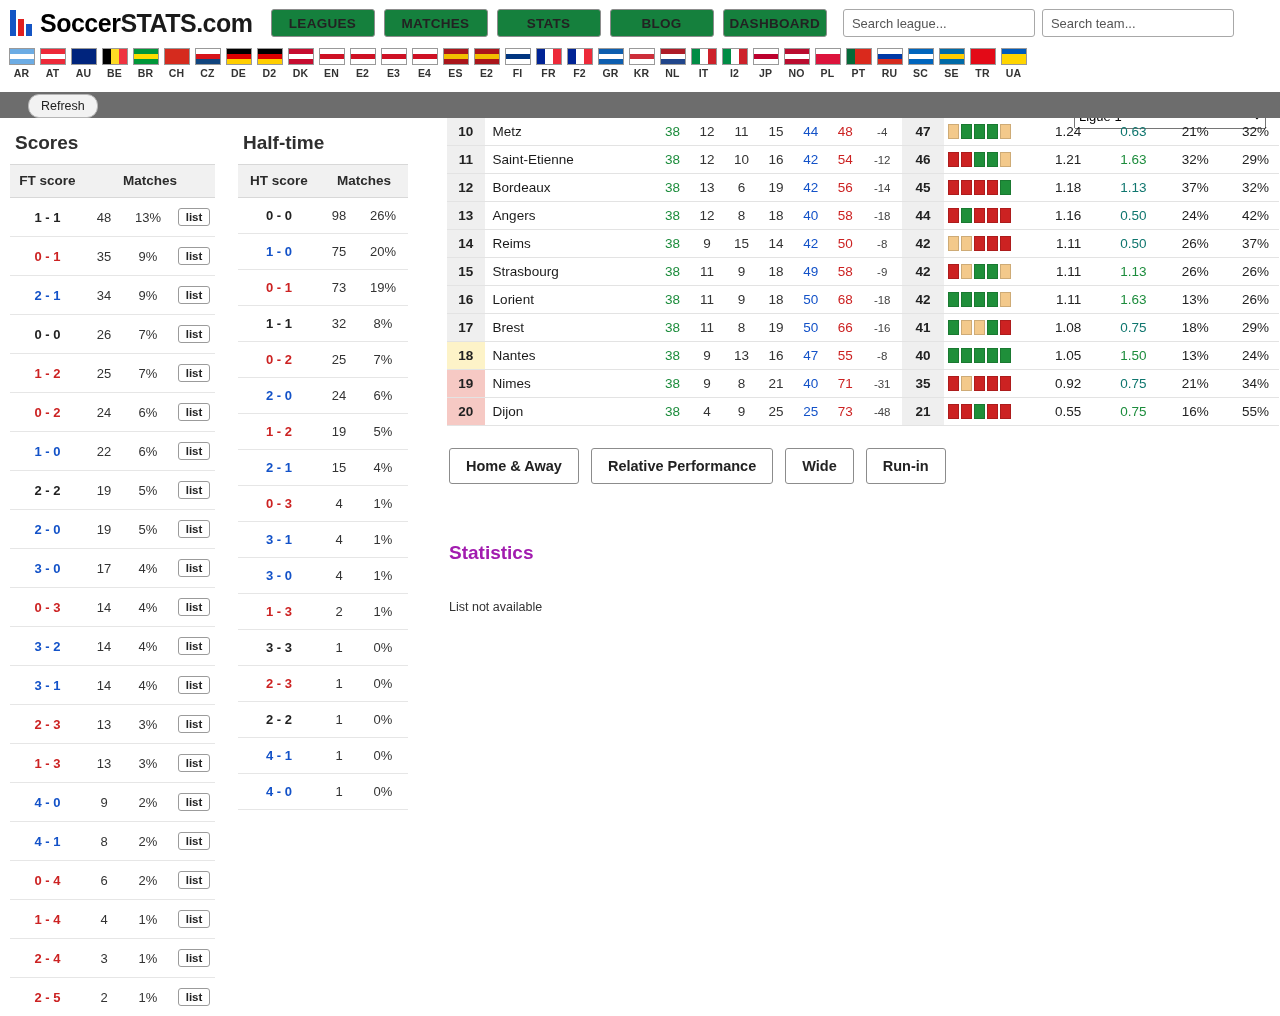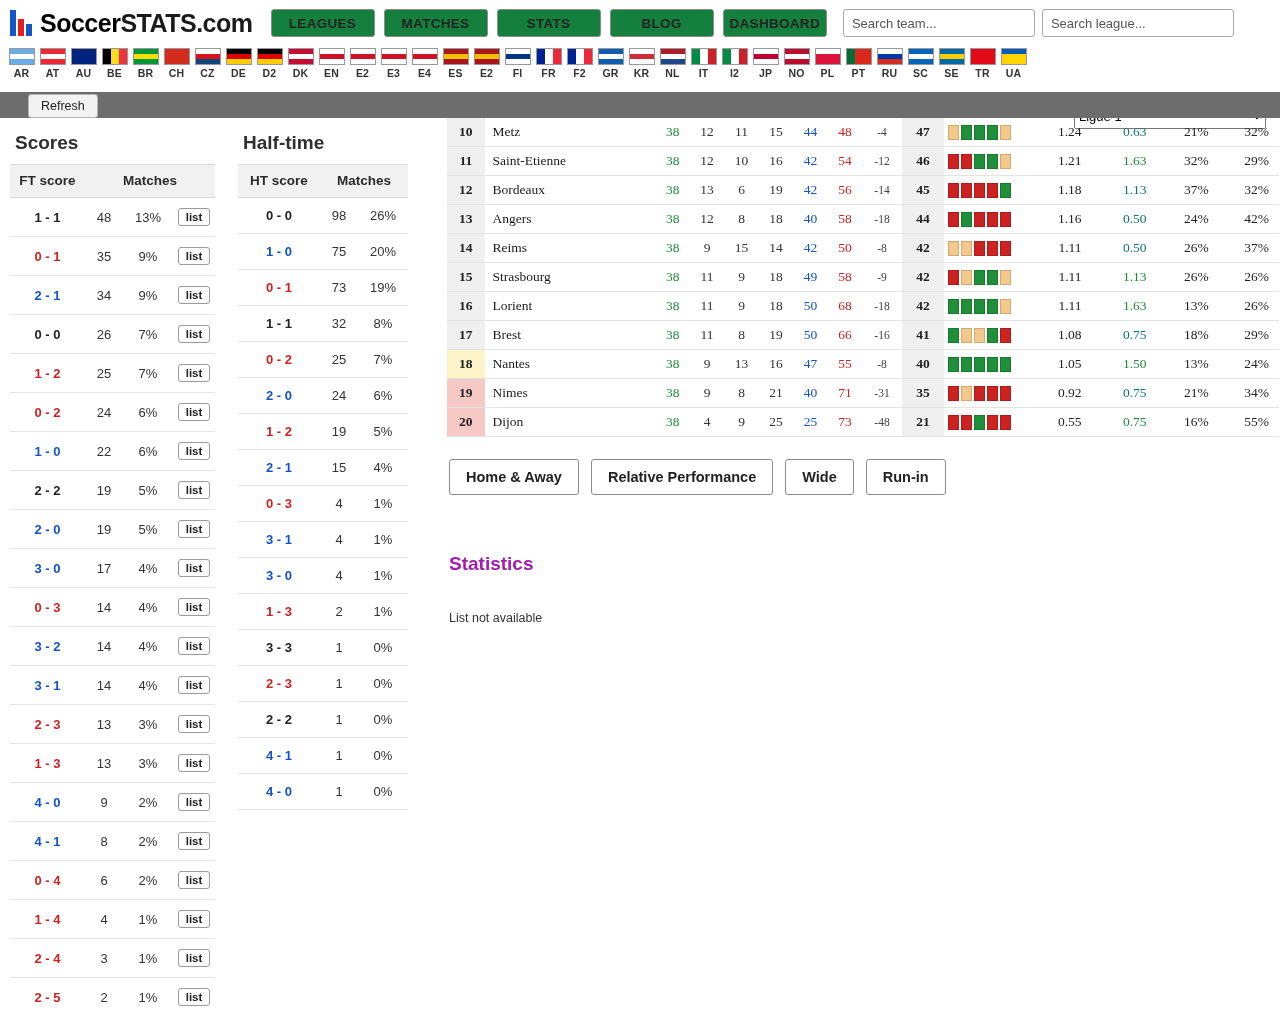--- a/index.html
+++ b/index.html
@@ -111,21 +111,21 @@
     left: 210px; top: 5px;
     color: #7c7c7c;
     font-size: 12px;
     white-space: nowrap;
   }
   .refresh-btn {
     position: absolute;
     left: 28px; top: 2px;
     background: #f2f2f2;
     border: 1px solid #b5b5b5;
-    border-radius: 3px;
+    border-radius: 11px;
     padding: 4px 12px;
     font-size: 12.5px;
     color: #222;
     cursor: pointer;
   }
 
   
   .content { position: relative; }
 
   .col-scores { position: absolute; left: 10px; top: 0; width: 205px; }
@@ -174,21 +174,20 @@
     padding: 2px 7px;
     cursor: pointer;
     color: #222;
   }
 
   
   table.league {
     border-collapse: collapse;
     width: 832px;
     font-size: 13.5px;
-    font-family: Liberation Serif, serif;
   }
   table.league td {
     padding: 6px 4px;
     border-bottom: 1px solid #e3e3e3;
     white-space: nowrap;
   }
   .c-pos { width: 34px; text-align: center; font-weight: bold; background: #efefef; }
   .c-pos.hl-y { background: #fdf3c8; }
   .c-pos.hl-r { background: #f6c9c4; }
   .c-team { width: 182px; padding-left: 8px !important; color: #1a1a1a; }
@@ -244,22 +243,22 @@
           <i></i>
           <i></i>
         </div>
       <div class="logo-text"><span class="soccer">Soccer</span><span class="stats">STATS</span><span class="dotcom">.com</span></div>
     </div>
     <button class="navbtn">LEAGUES</button>
     <button class="navbtn">MATCHES</button>
     <button class="navbtn">STATS</button>
     <button class="navbtn">BLOG</button>
     <button class="navbtn">DASHBOARD</button>
+    <input class="searchbox" type="text" placeholder="Search league..." style="">
     <input class="searchbox" type="text" placeholder="Search team..." style="">
-    <input class="searchbox" type="text" placeholder="Search league..." style="">
   </div>
 
   <div class="flagsrow">
     <div id="flags-container" style="display:flex;">
         <div class="flag-item">
           <span class="flag" style="background:linear-gradient(to bottom, #6cace4 0 33.33%, #ffffff 33.33% 66.66%, #6cace4 66.66% 100%)"></span>
           <span class="flag-label">AR</span>
         </div>
         <div class="flag-item">
           <span class="flag" style="background:linear-gradient(to bottom, #ed2939 0 33.33%, #ffffff 33.33% 66.66%, #ed2939 66.66% 100%)"></span>

